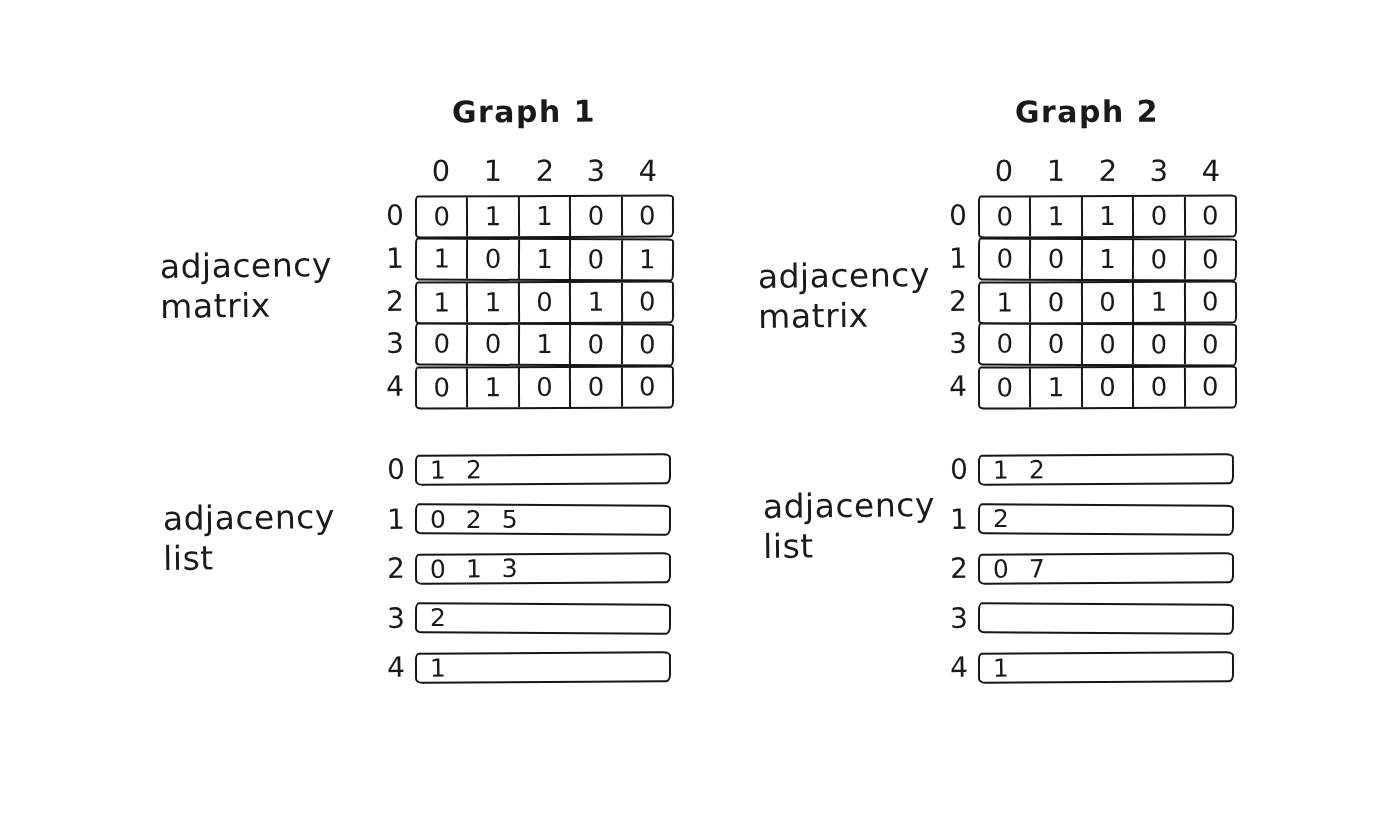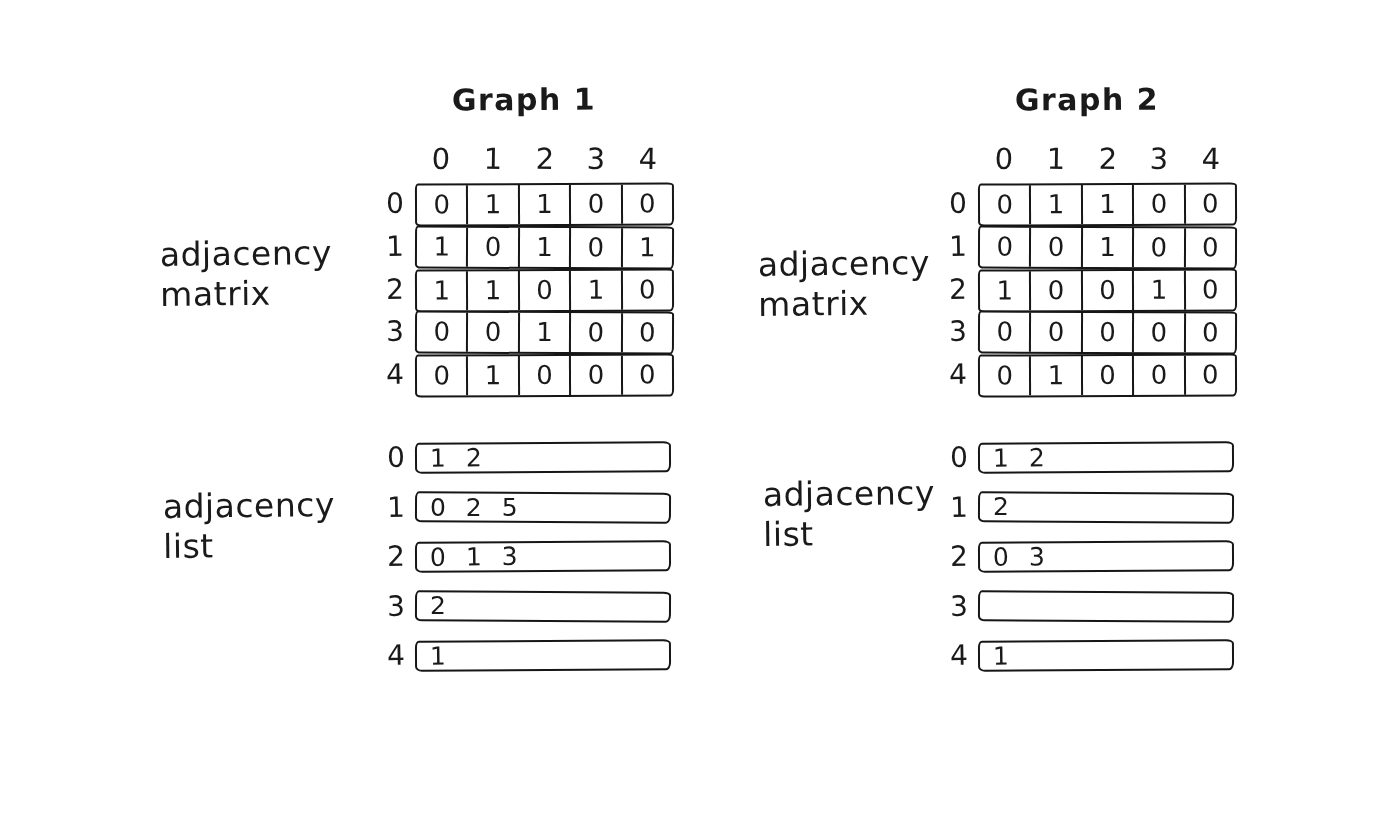--- a/index.html
+++ b/index.html
@@ -6,21 +6,21 @@
   html, body { background: #ffffff; }
   body {
     width: 1400px; height: 823px;
     font-family: "DejaVu Sans", sans-serif;
     color: #1a1a1a;
     position: relative;
     overflow: hidden;
   }
   .page { position: relative; width: 1400px; height: 823px; background: #fff; }
 
-  .graph { position: absolute; top: 0; width: 700px; height: 584px; }
+  .graph { position: absolute; top: 12px; width: 700px; height: 584px; }
   .g1 { left: 0; }
   .g2 { left: 563px; }
 
   .title {
     position: absolute; top: 82px; left: 395px; width: 258px;
     text-align: center; font-size: 30px; font-weight: bold;
     letter-spacing: 1.5px; transform: rotate(-0.4deg);
   }
 
   .side-label {
@@ -261,21 +261,21 @@
       </div>
       <div class="lrow">
         <div class="lhead">1</div>
         <div class="lbox">
           <span class="lentry">2</span>
         </div>
       </div>
       <div class="lrow">
         <div class="lhead">2</div>
         <div class="lbox">
-          <span class="lentry">0 3</span>
+          <span class="lentry">0 7</span>
         </div>
       </div>
       <div class="lrow">
         <div class="lhead">3</div>
         <div class="lbox">
           <span class="lentry"></span>
         </div>
       </div>
       <div class="lrow">
         <div class="lhead">4</div>

